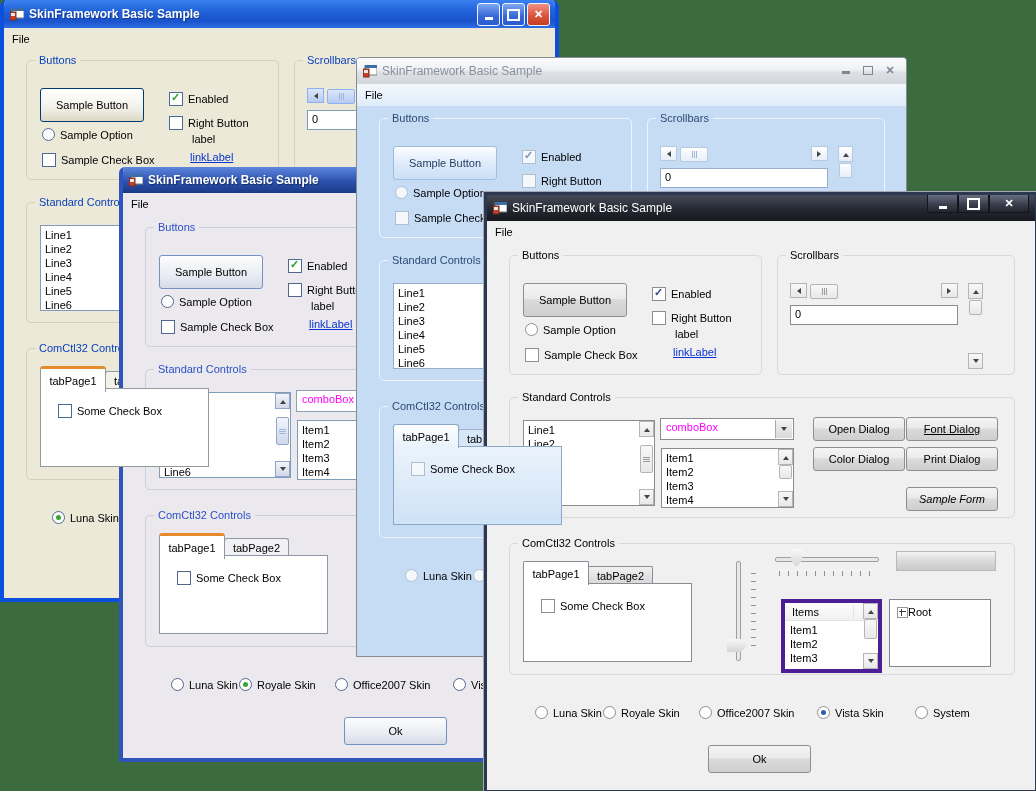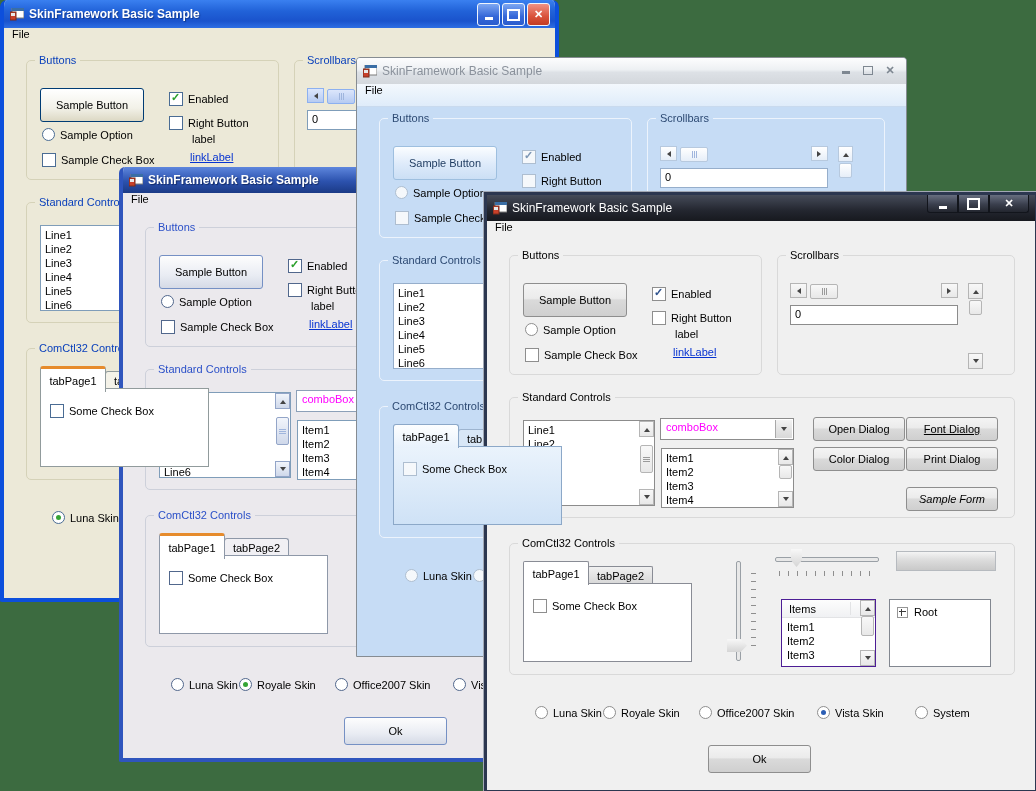--- a/index.html
+++ b/index.html
@@ -6,21 +6,21 @@
   body{font-family:"Liberation Sans", sans-serif; background:#3c6b40;}
   #canvas{position:relative;width:1036px;height:791px;background:#3c6b40;overflow:hidden;font-size:11px;color:#000;}
 
   
   .win{position:absolute;overflow:hidden;}
   .tb{position:absolute;left:0;right:0;top:0;height:26px;display:flex;align-items:center;}
   .app-icon{width:14px;height:13px;margin:0 5px 0 6px;flex:0 0 auto;}
   .title-text{font-size:12px;white-space:nowrap;}
   .caps{position:absolute;top:3px;right:5px;display:flex;}
   .cap{display:flex;align-items:center;justify-content:center;cursor:default;}
-  .mb{position:absolute;left:0;right:0;top:26px;height:22px;display:flex;align-items:flex-start;}
+  .mb{position:absolute;left:0;right:0;top:26px;height:22px;display:flex;align-items:center;}
   .menu-item{padding:0 8px;font-size:11px;}
 
   
   .grp{position:absolute;border:1px solid #ccc;border-radius:5px;}
   .grp-label{position:absolute;top:-8px;left:8px;padding:0 4px;font-size:11px;line-height:14px;white-space:nowrap;}
 
   
   .btn{position:absolute;display:flex;align-items:center;justify-content:center;font-size:11px;border-radius:3px;white-space:nowrap;}
 
   
@@ -69,26 +69,26 @@
   
   .vtrack{position:absolute;width:28px;}
   .vtrack .rail{position:absolute;left:9px;top:0;width:3px;bottom:0;background:#e8e8e8;border:1px solid #9aa0a6;border-radius:2px;}
   .vtrack .ticks{position:absolute;left:24px;top:12px;width:5px;height:76px;background:repeating-linear-gradient(180deg,#8f8f8f 0 1px,transparent 1px 8px);}
   .vtrack .tthumb{position:absolute;left:0;top:78px;width:20px;height:13px;background:linear-gradient(180deg,#f8f8f8,#d5d5d5);clip-path:polygon(0 0,68% 0,100% 50%,68% 100%,0 100%);filter:drop-shadow(0 0 1px #707070);}
   .htrack{position:absolute;height:28px;}
   .htrack .rail{position:absolute;left:0;right:0;top:8px;height:3px;background:#e8e8e8;border:1px solid #9aa0a6;border-radius:2px;}
   .htrack .ticks{position:absolute;left:4px;right:4px;top:22px;height:5px;background:repeating-linear-gradient(90deg,#8f8f8f 0 1px,transparent 1px 9px);}
   .htrack .tthumb{position:absolute;left:16px;top:0;width:11px;height:18px;background:linear-gradient(180deg,#f8f8f8,#d5d5d5);clip-path:polygon(0 0,100% 0,100% 62%,50% 100%,0 62%);filter:drop-shadow(0 0 1px #707070);}
   .progress{position:absolute;border:1px solid #b6babf;background:linear-gradient(180deg,#f4f4f4,#dcdcdc 45%,#c9c9c9);}
-  .lview{position:absolute;background:#fff;border:1px solid #4c1d95;}
+  .lview{position:absolute;background:#fff;border:4px solid #4c1d95;}
   .lview .hdr{position:absolute;left:0;top:0;right:0;height:17px;background:linear-gradient(180deg,#fdfdfd,#f0f1f3);border-bottom:1px solid #e2e3e5;display:flex;align-items:center;padding-left:7px;font-size:11px;}
   .lview .hdr .col-sep{position:absolute;right:24px;top:2px;bottom:2px;width:1px;background:#e2e3e5;}
   .lview .rows{position:absolute;left:5px;top:20px;right:18px;line-height:14px;}
   .tree{position:absolute;background:#fff;border:1px solid #828790;}
-  .tree .node{position:absolute;left:7px;top:6px;display:flex;align-items:center;gap:6px;}
+  .tree .node{position:absolute;left:7px;top:6px;display:flex;align-items:center;}
   .plusbox{width:9px;height:9px;border:1px solid #969696;background:#fff;position:relative;flex:0 0 auto;}
   .plusbox::before{content:"";position:absolute;left:1px;right:1px;top:3px;height:1px;background:#3c3c3c;}
   .plusbox::after{content:"";position:absolute;top:1px;bottom:1px;left:3px;width:1px;background:#3c3c3c;}
 
   
   .skin-row{position:absolute;left:0;top:508px;height:20px;right:0;}
   .skin-opt{position:absolute;top:3px;display:flex;align-items:center;gap:5px;white-space:nowrap;}
   .skin-opt:nth-of-type(1){left:24px;padding-left:24px;} .skin-opt:nth-of-type(2){left:116px;}
   .skin-opt:nth-of-type(3){left:212px;} .skin-opt:nth-of-type(4){left:330px;}
   .skin-opt:nth-of-type(5){left:428px;}
@@ -118,21 +118,21 @@
   .btn-open{left:326px;top:222px;width:90px;height:22px;}
   .btn-font{left:419px;top:222px;width:90px;height:22px;text-decoration:underline;}
   .btn-color{left:326px;top:252px;width:90px;height:22px;}
   .btn-print{left:419px;top:252px;width:90px;height:22px;}
   .btn-sampleform{left:419px;top:292px;width:90px;height:22px;font-style:italic;}
 
   .g-comctl{left:22px;top:348px;width:504px;height:130px;}
   .tab1{left:36px;top:366px;width:64px;height:23px;z-index:2;}
   .tab2{left:101px;top:371px;width:63px;height:18px;}
   .tab-panel{left:36px;top:388px;width:167px;height:77px;z-index:1;}
-  .somecb-row{left:46px;top:404px;z-index:3;}
+  .somecb-row{left:54px;top:404px;z-index:3;}
   .v-track{left:240px;top:366px;height:100px;}
   .h-track{left:288px;top:354px;width:104px;}
   .pg{left:409px;top:356px;width:98px;height:18px;}
   .lv{left:294px;top:404px;width:93px;height:66px;}
   .lv .vsb{right:0;top:0;bottom:0;}
   .lv .thumb{top:16px;left:1px;right:1px;height:18px;}
   .tv{left:402px;top:404px;width:100px;height:66px;}
   .ok-btn{left:221px;top:550px;width:101px;height:26px;text-align:center;}
 
   

